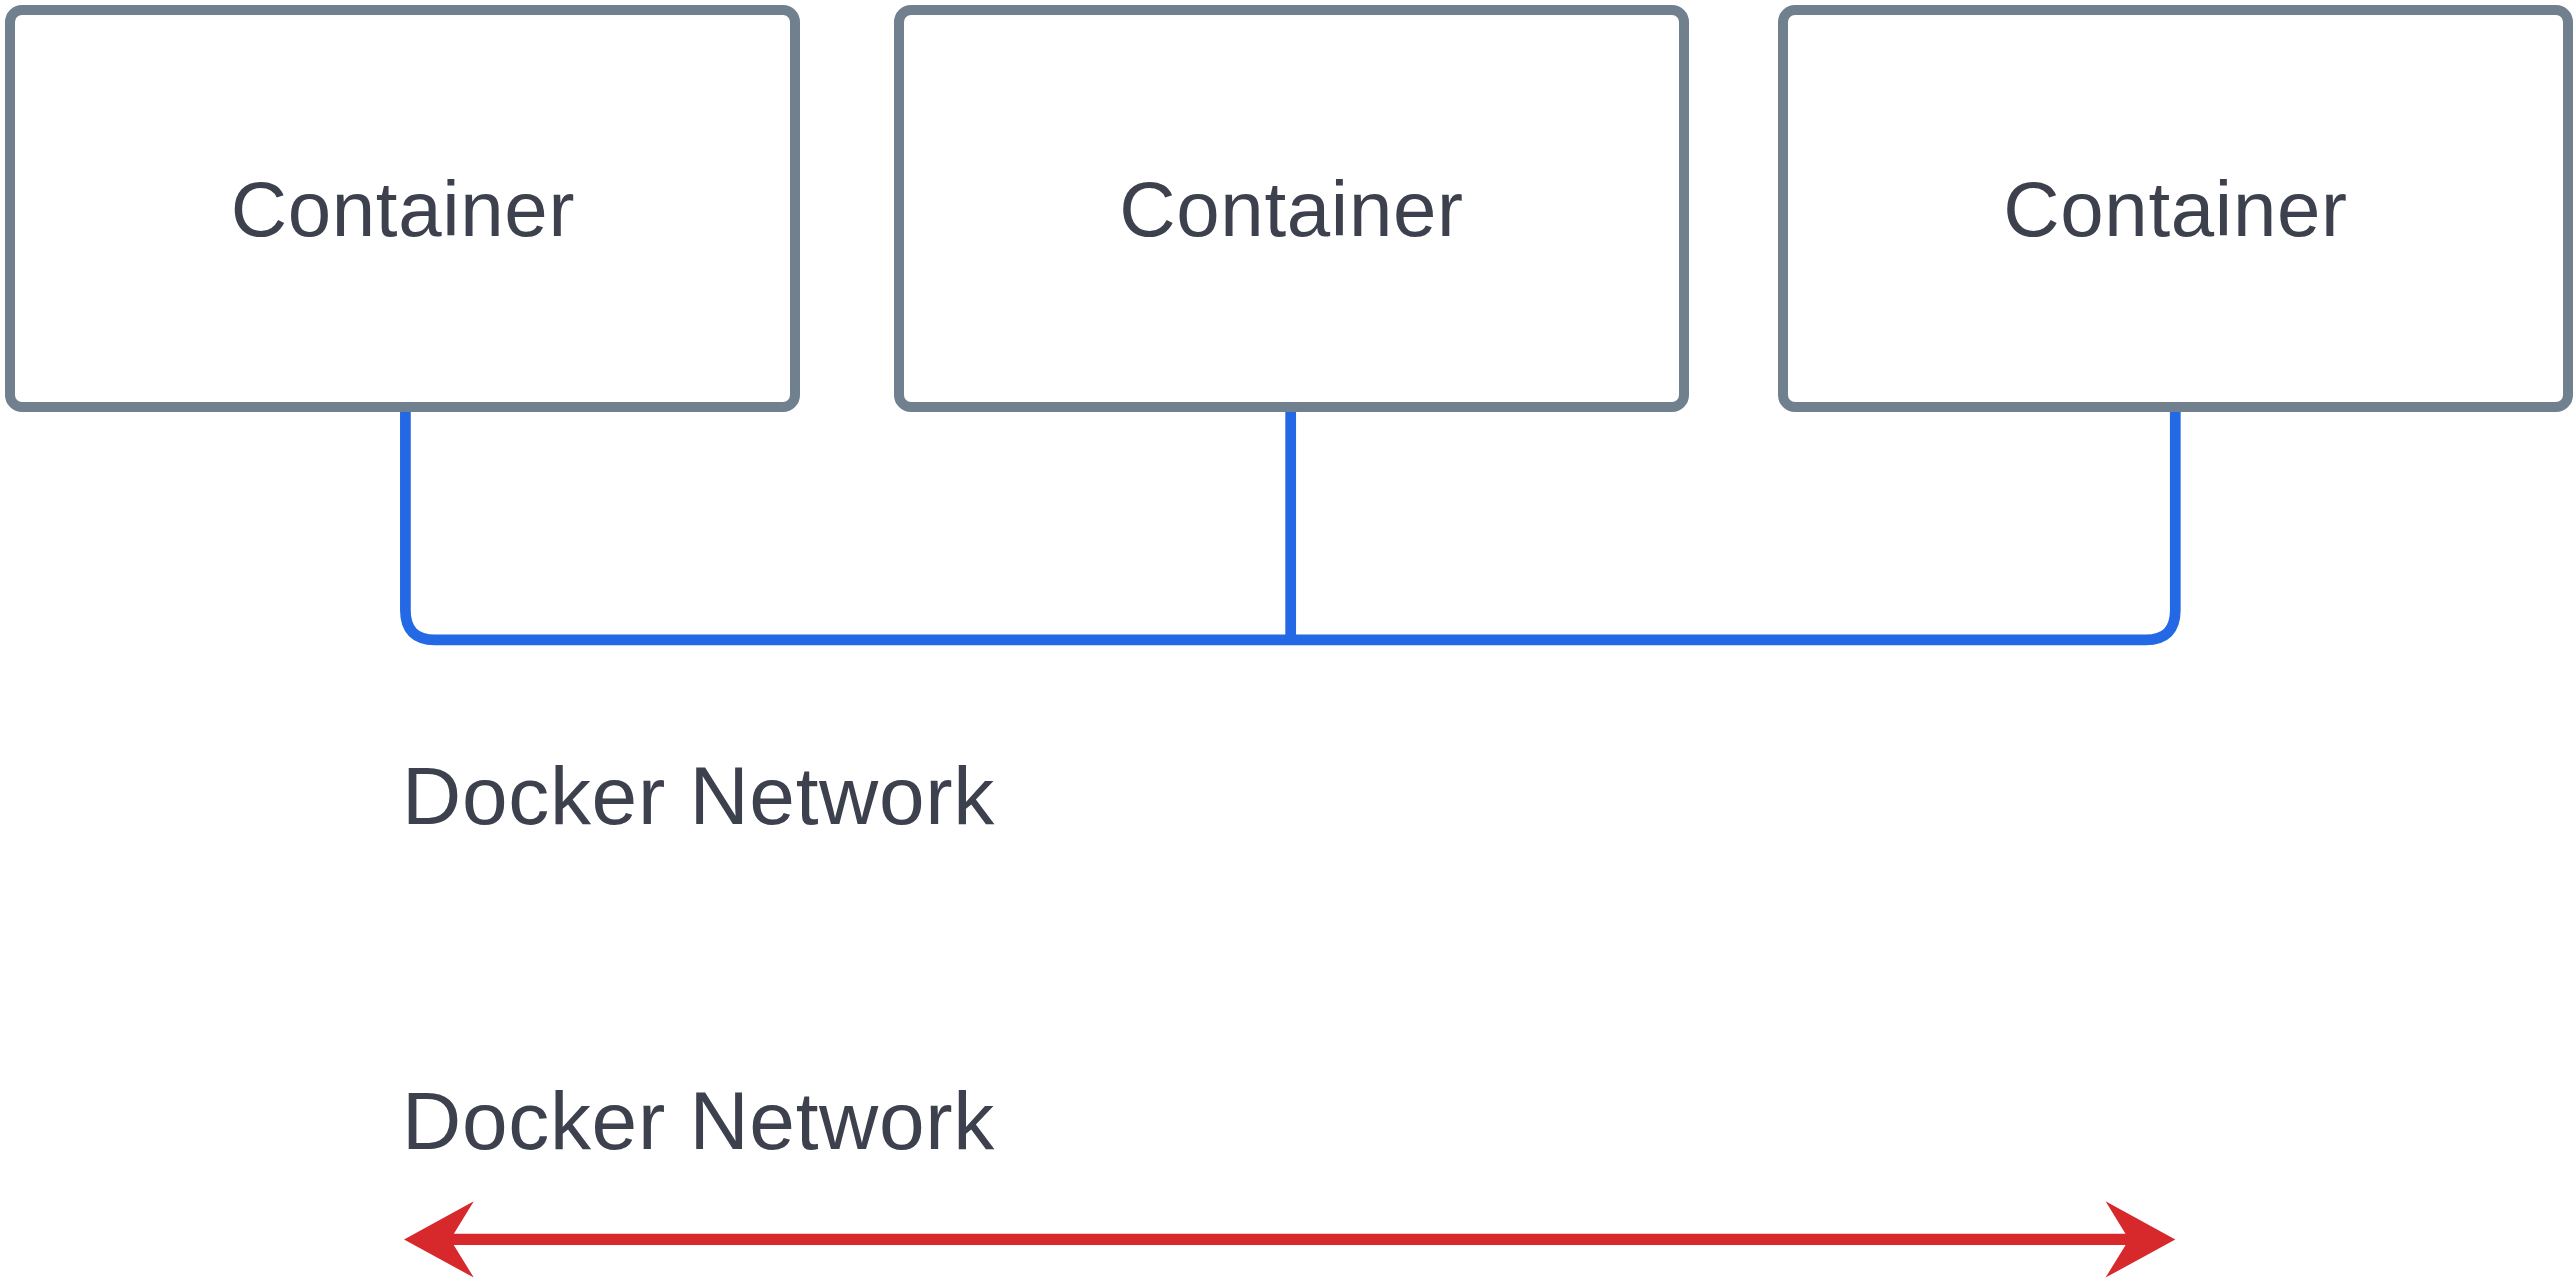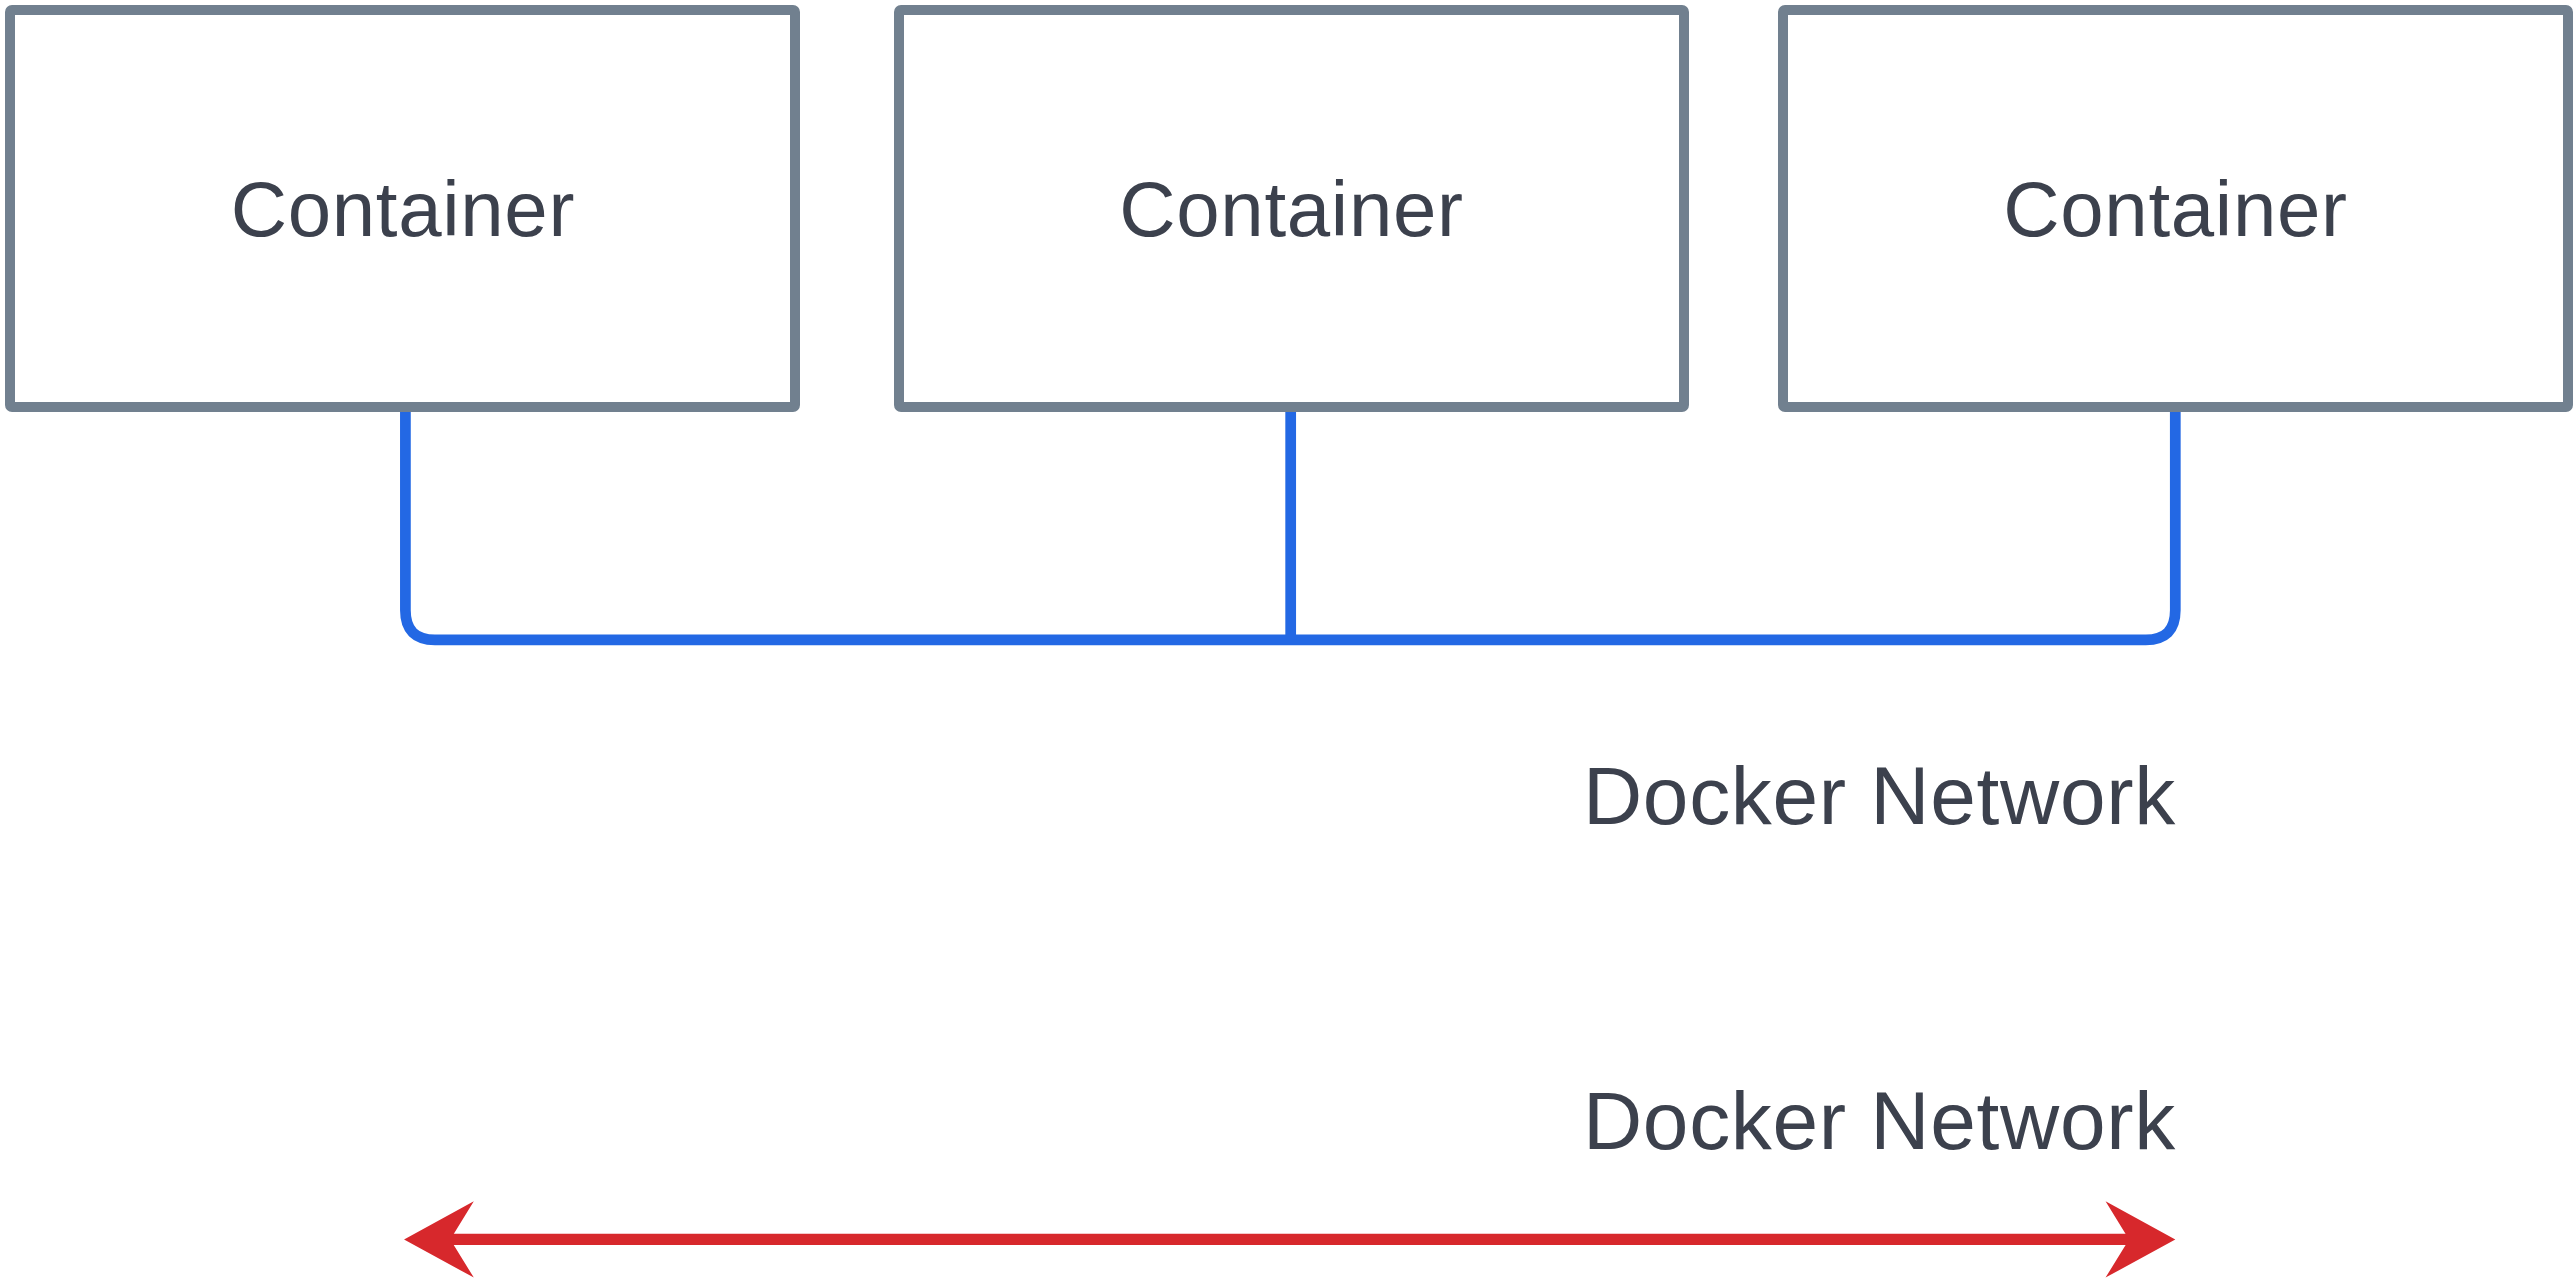--- a/index.html
+++ b/index.html
@@ -16,21 +16,21 @@
     overflow: hidden;
   }
   .container-box {
     position: absolute;
     top: 5.4px;
     width: 795px;
     height: 407px;
     box-sizing: border-box;
     background: var(--box-fill, #ffffff);
     border: 10px solid var(--box-border, #71808F);
-    border-radius: 7px;
+    border-radius: 17px;
     display: flex;
     align-items: center;
     justify-content: center;
     z-index: 2;
   }
   .container-box.pos-1 { left: 5.4px; }
   .container-box.pos-2 { left: 894px; }
   .container-box.pos-3 { left: 1778px; }
   .container-label {
     font-size: 78px;
@@ -57,21 +57,21 @@
     fill: none;
   }
   .red-head {
     fill: var(--arrow, #D7282C);
     stroke: none;
   }
   .network-label {
     position: absolute;
     left: 402px;
     width: 1774px;
-    text-align: right;
+    text-align: left;
     font-size: 82px;
     line-height: 82px;
     color: var(--label-text, #3C414D);
     letter-spacing: 0.7px;
   }
   .network-label.top-label { top: 755px; }
   .network-label.bottom-label { top: 1080px; }
 </style>
 </head>
 <body>

